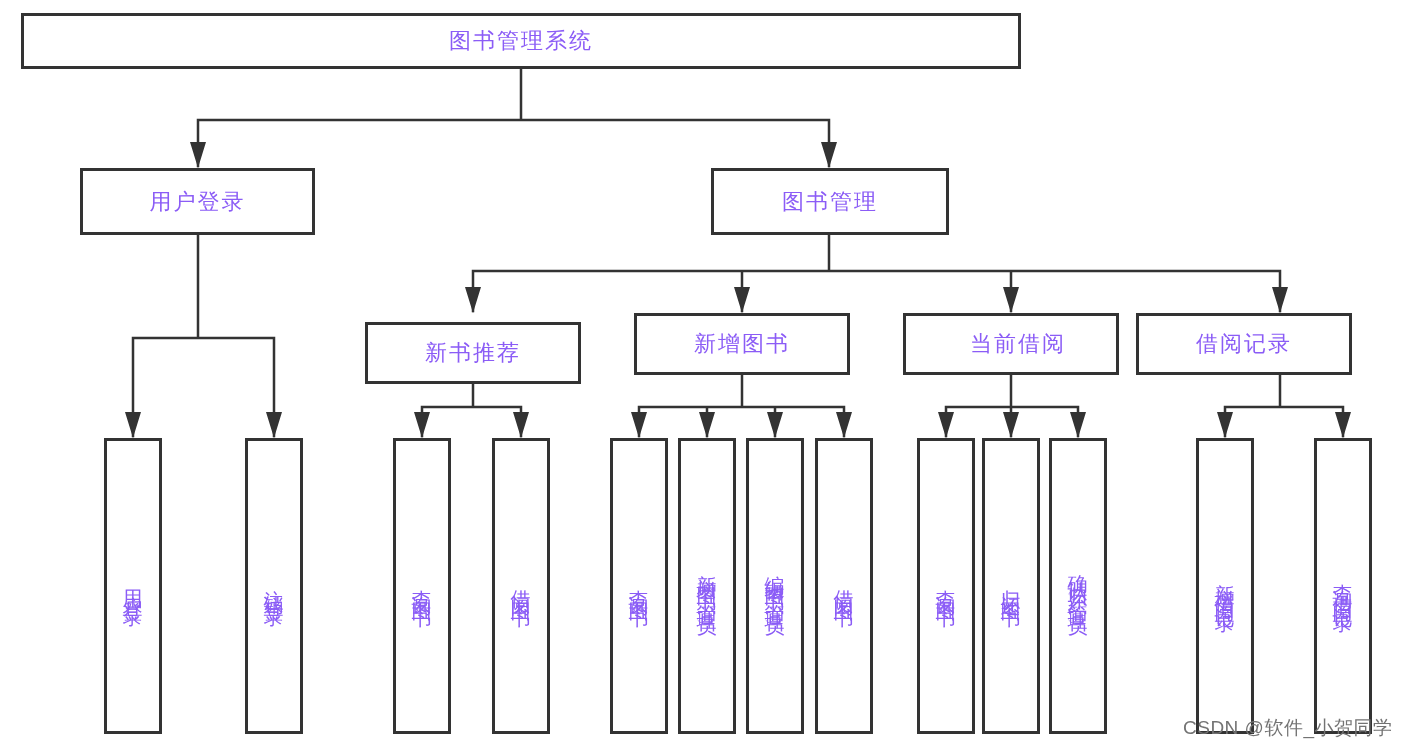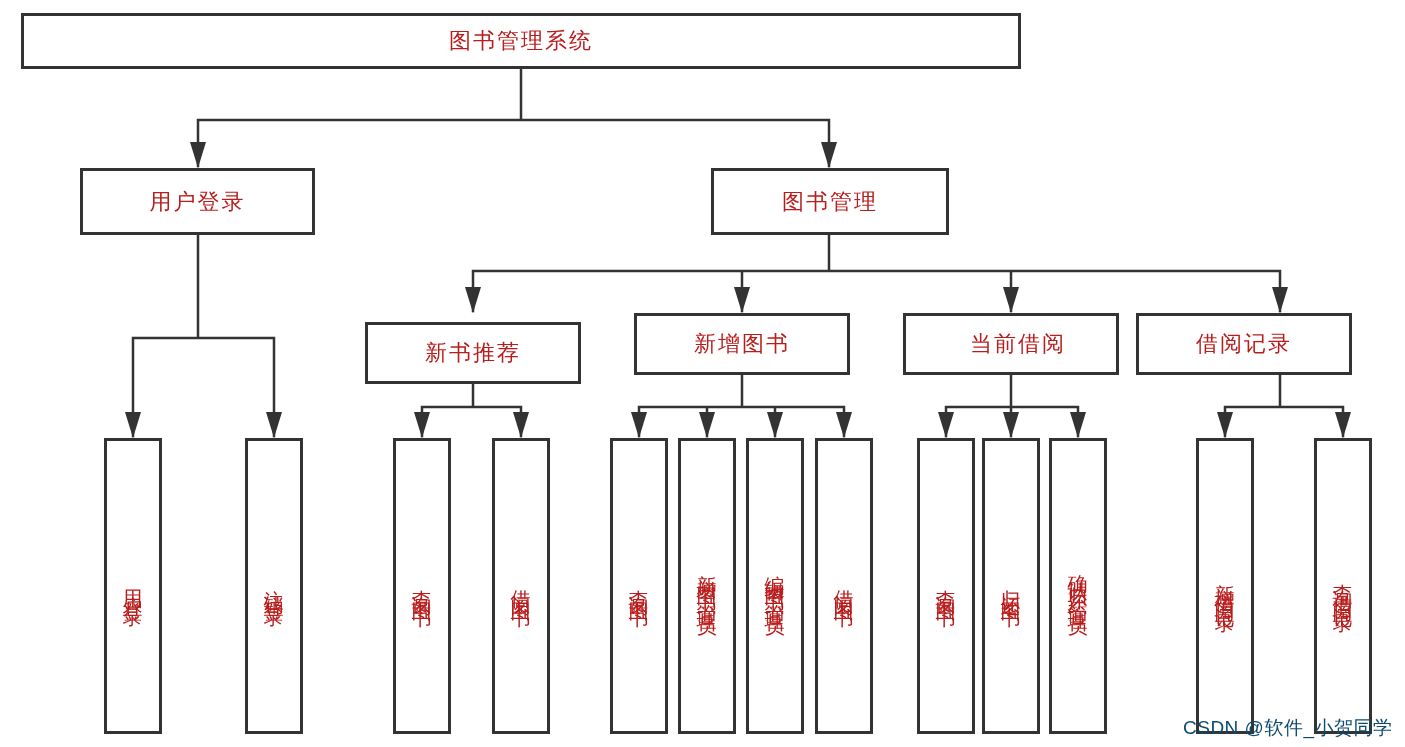--- a/index.html
+++ b/index.html
@@ -2,31 +2,31 @@
 <html><head>
 <meta charset="utf-8">
 <style>
   html,body{margin:0;padding:0;background:#fff;}
   #stage{
     position:relative;width:1405px;height:747px;background:#ffffff;
     font-family:"Liberation Sans","DejaVu Sans",sans-serif;overflow:hidden;
   }
   .node{
     position:absolute;box-sizing:border-box;border:3px solid #333333;background:#ffffff;
-    display:flex;align-items:center;justify-content:center;color:#b91c1c;
+    display:flex;align-items:center;justify-content:center;color:#8b5cf6;
   }
   .h-node{font-size:22px;letter-spacing:2px;white-space:nowrap;}
   .v-node span{
     writing-mode:vertical-rl;text-orientation:mixed;
     font-size:20px;line-height:1;letter-spacing:6px;white-space:nowrap;
   }
   #connectors{position:absolute;left:0;top:0;}
   #watermark{
     position:absolute;left:1183px;top:715px;width:222px;
-    font-size:19px;color:#0c4a6e;white-space:nowrap;z-index:5;letter-spacing:0.5px;
+    font-size:19px;color:#737373;white-space:nowrap;z-index:5;letter-spacing:0.5px;
   }
 </style>
 </head>
 <body>
 
 <div id="stage">
 
   <svg id="connectors" width="1405" height="747" viewBox="0 0 1405 747">
     <path fill="none" stroke="#333333" stroke-width="2.5" stroke-linecap="square" d="M521,69 V120 M198,120 H829 M198,120 V166 M829,120 V166
          M829,235 V271 M473,271 H1280 M473,271 V311 M742,271 V311 M1011,271 V311 M1280,271 V311

